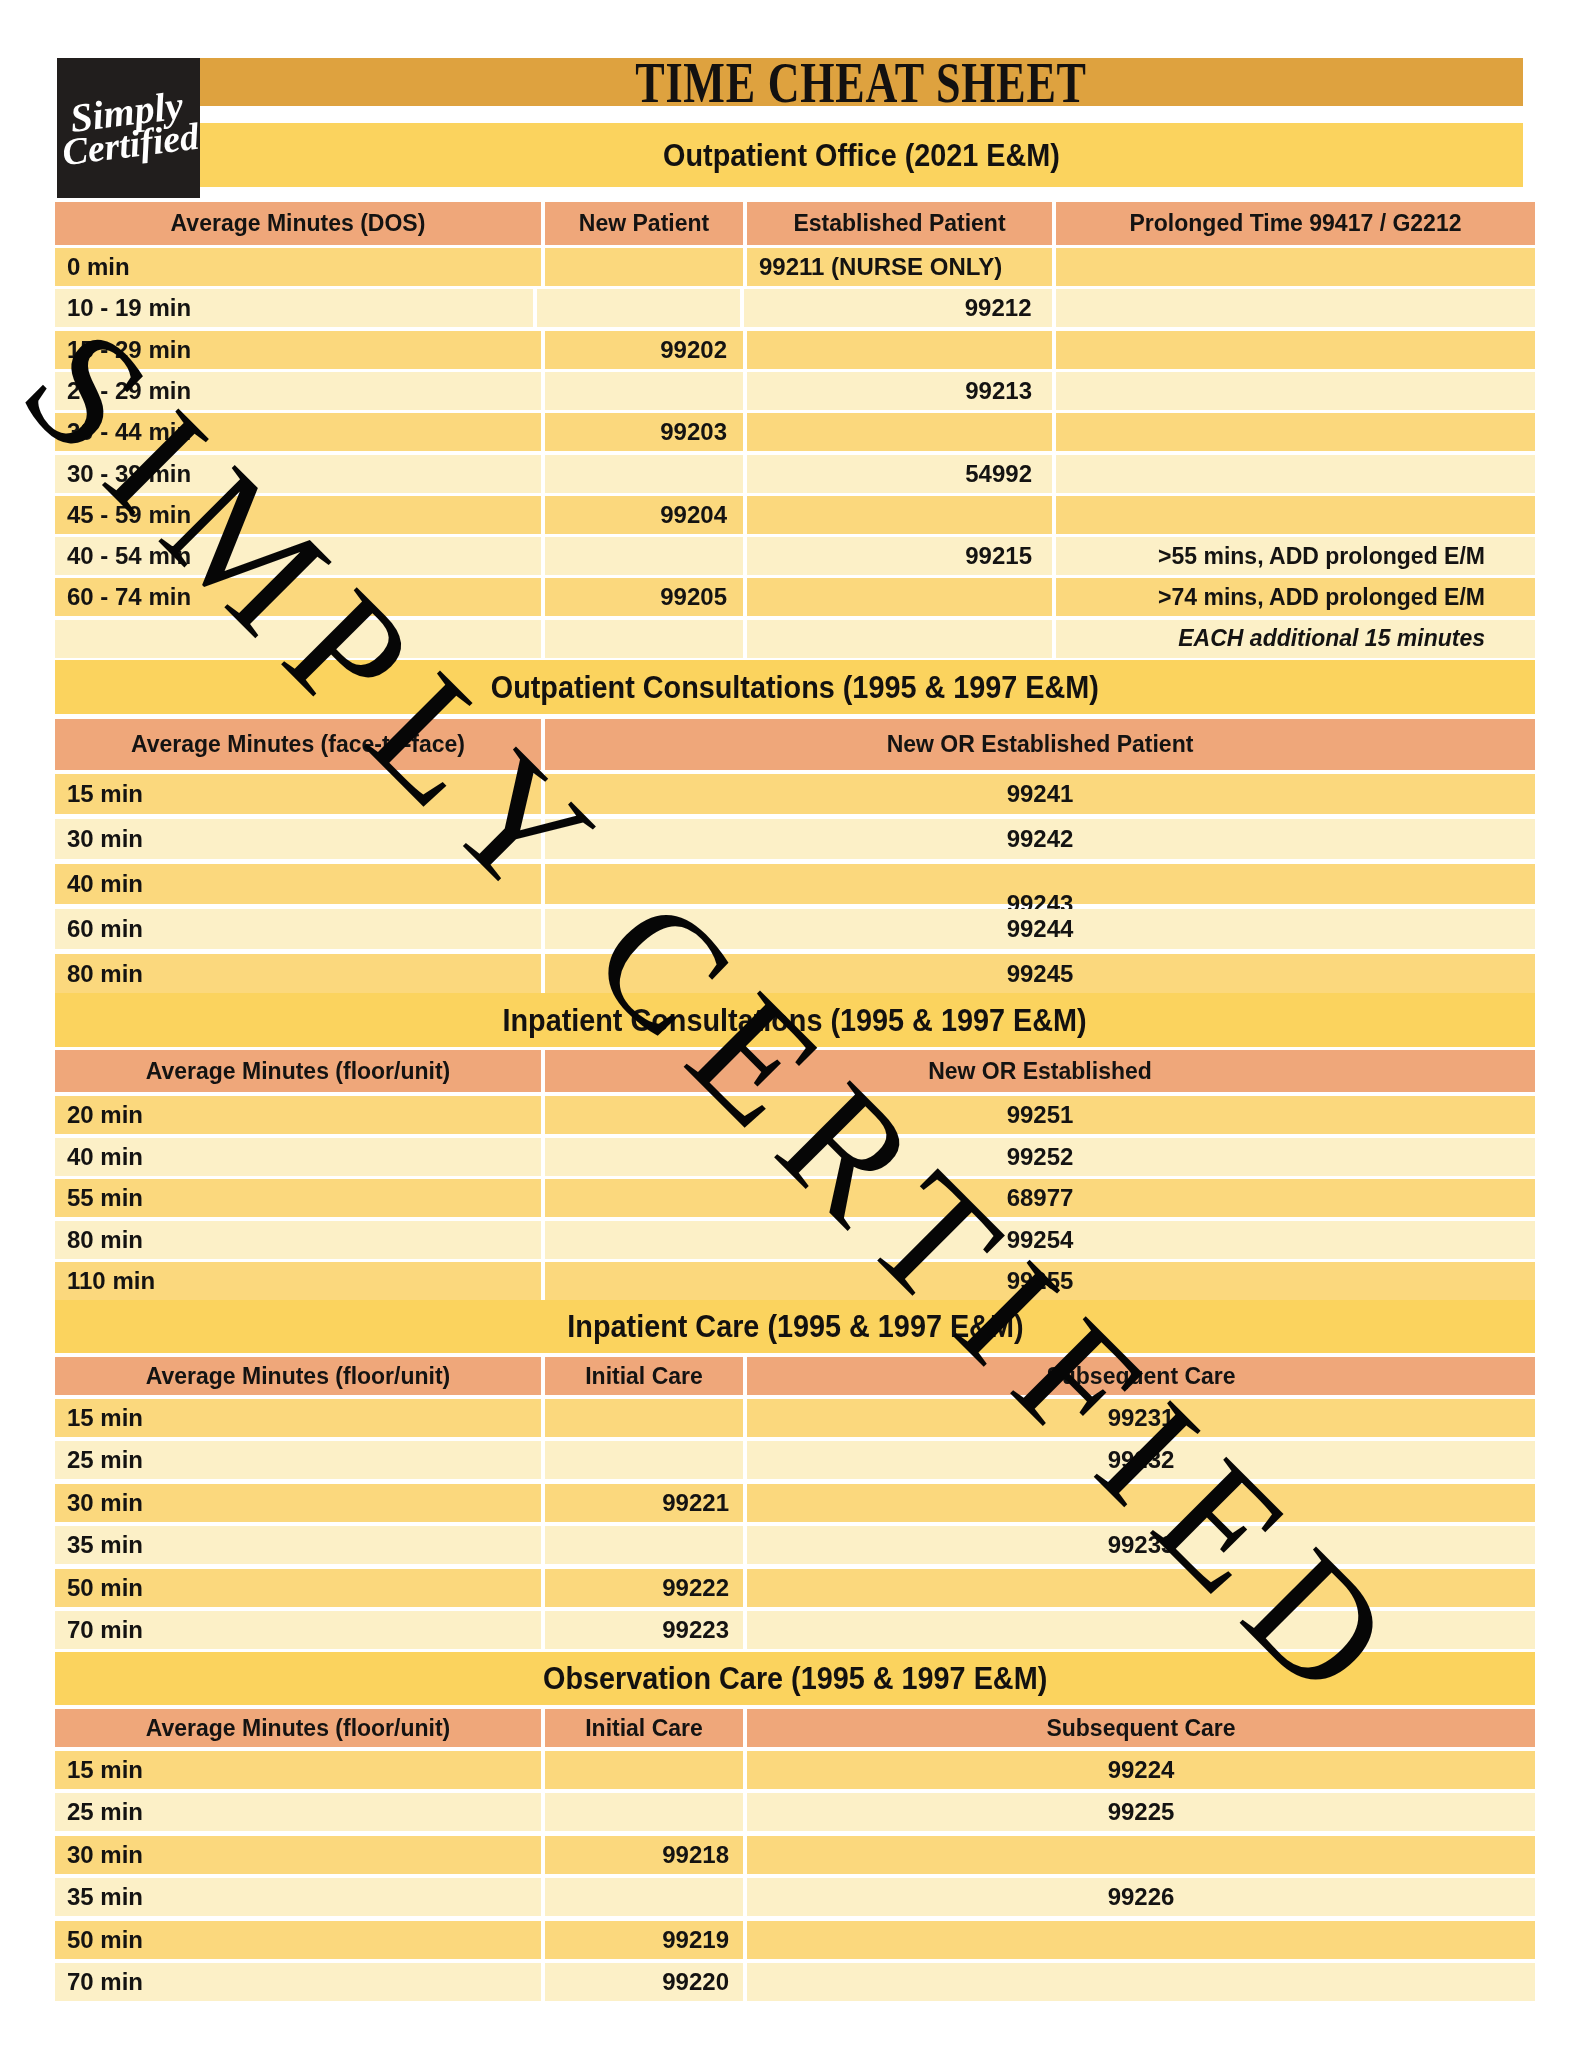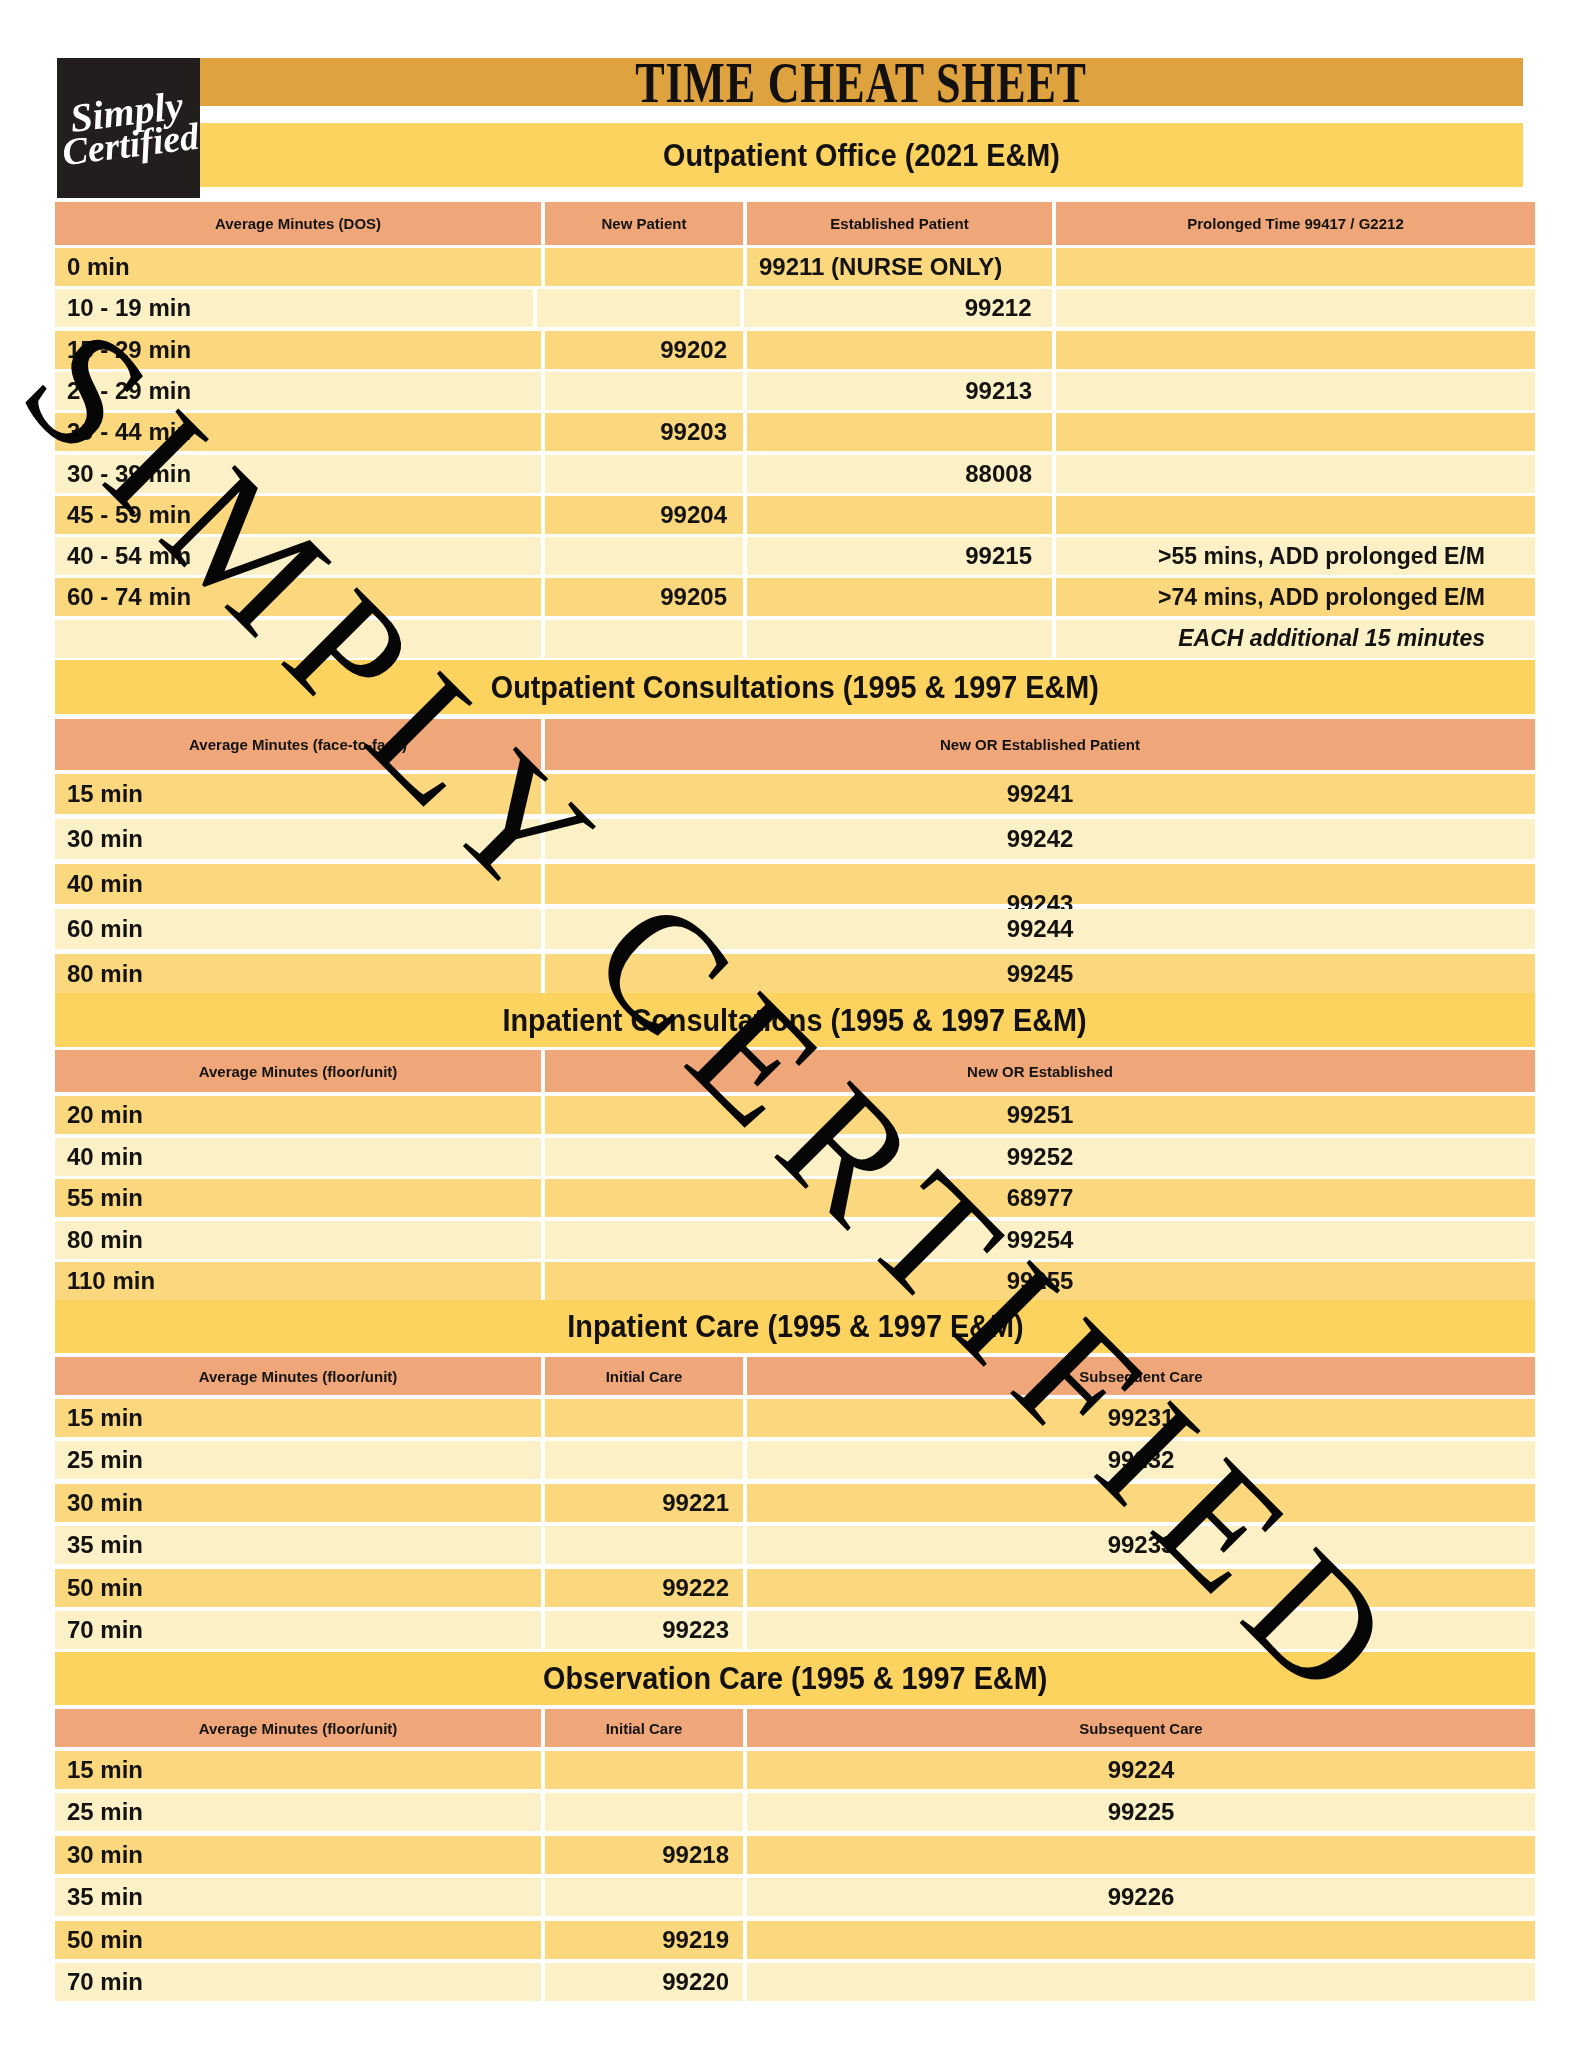--- a/index.html
+++ b/index.html
@@ -28,21 +28,21 @@
                 display:flex;align-items:center;justify-content:center;
                 font-weight:bold;color:#131110;}
   .section-band .t{font-size:32px;transform:scaleX(0.9);white-space:nowrap;}
 
   
   .hrow,.trow{position:absolute;left:55px;width:1480px;display:flex;box-sizing:border-box;}
   .hrow{background:var(--c-salmon);}
   .cell{box-sizing:border-box;display:flex;align-items:center;height:100%;
         font-weight:bold;color:#141312;overflow:hidden;white-space:nowrap;}
   .cell.sep{border-right:4px solid #ffffff;}
-  .hcell{justify-content:center;font-size:15px;}
+  .hcell{justify-content:center;font-size:23px;}
   .dcell{font-size:24px;}
   .a-left{justify-content:flex-start;padding-left:12px;}
   .a-right{justify-content:flex-end;}
   .a-center{justify-content:center;}
   .ital{font-style:italic;font-size:23px;}
   .small{font-size:23px;}
 
   
   #watermark{position:absolute;left:112px;top:300px;transform:rotate(45deg);
              transform-origin:0 0;font-family:"Liberation Serif",serif;
@@ -102,21 +102,21 @@
       </div>
       <div class="trow" style="top: 413.2px; height: 38px; background: rgb(251, 216, 125);">
         <div class="cell dcell a-left sep" style="width: 490px;">30 - 44 min</div>
         <div class="cell dcell a-right sep" style="width: 202px; padding-right: 16px;">99203</div>
         <div class="cell dcell a-right sep" style="width: 309px; padding-right: 20px;"></div>
         <div class="cell dcell a-right small" style="width: 479px; padding-right: 50px;"></div>
       </div>
       <div class="trow" style="top: 454.5px; height: 38px; background: rgb(252, 240, 199);">
         <div class="cell dcell a-left sep" style="width: 490px;">30 - 39 min</div>
         <div class="cell dcell a-right sep" style="width: 202px; padding-right: 16px;"></div>
-        <div class="cell dcell a-right sep" style="width: 309px; padding-right: 20px;">88008</div>
+        <div class="cell dcell a-right sep" style="width: 309px; padding-right: 20px;">54992</div>
         <div class="cell dcell a-right small" style="width: 479px; padding-right: 50px;"></div>
       </div>
       <div class="trow" style="top: 495.8px; height: 38px; background: rgb(251, 216, 125);">
         <div class="cell dcell a-left sep" style="width: 490px;">45 - 59 min</div>
         <div class="cell dcell a-right sep" style="width: 202px; padding-right: 16px;">99204</div>
         <div class="cell dcell a-right sep" style="width: 309px; padding-right: 20px;"></div>
         <div class="cell dcell a-right small" style="width: 479px; padding-right: 50px;"></div>
       </div>
       <div class="trow" style="top: 537.1px; height: 38px; background: rgb(252, 240, 199);">
         <div class="cell dcell a-left sep" style="width: 490px;">40 - 54 min</div>

